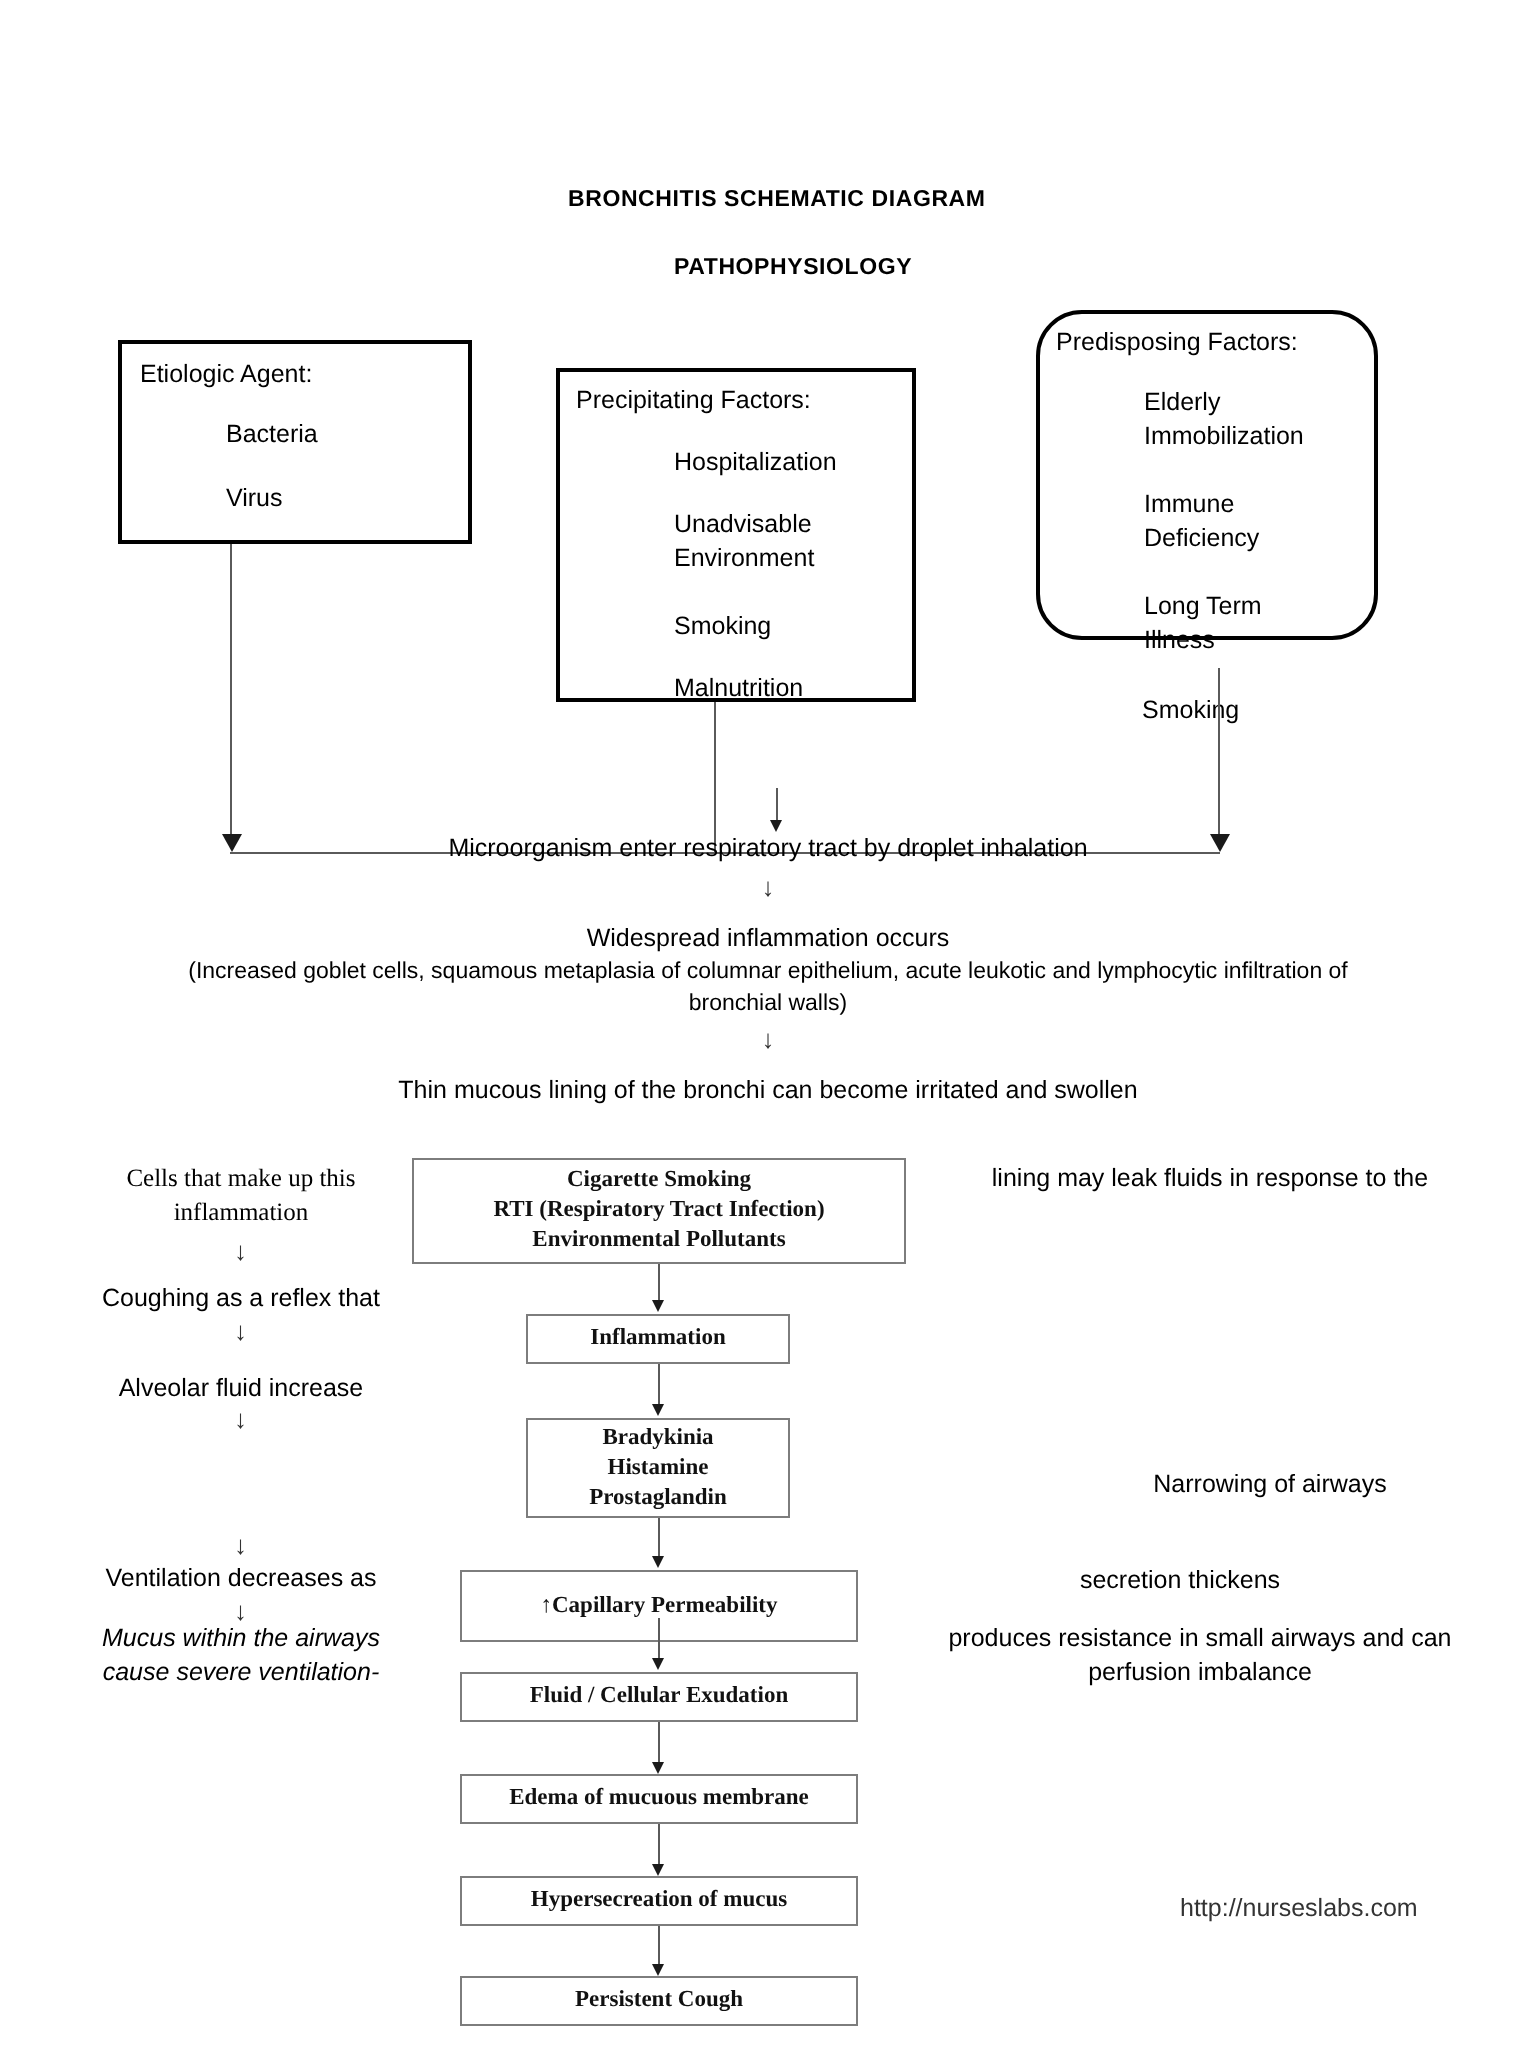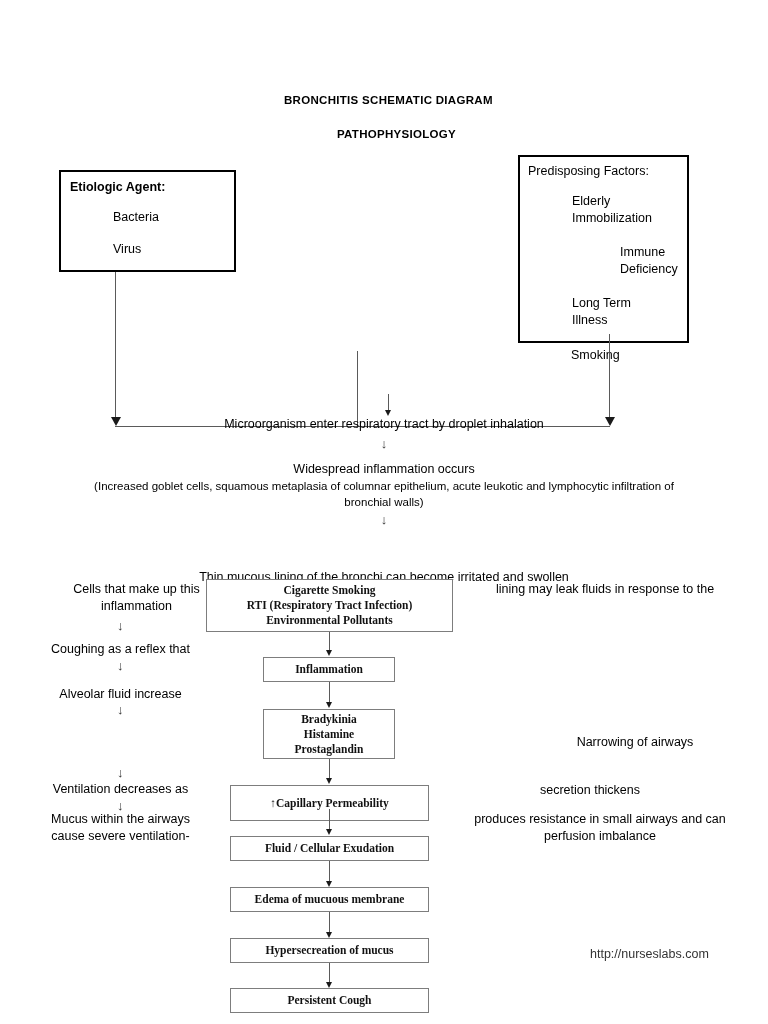--- a/index.html
+++ b/index.html
@@ -44,31 +44,39 @@
 </head>
 <body>
 
 <div class="page">
 
 
   <div class="title" id="t1">BRONCHITIS SCHEMATIC DIAGRAM</div>
   <div class="title" id="t2">PATHOPHYSIOLOGY</div>
 
   <div class="hbox" style="left:59px;top:170px;width:177px;height:102px;">
-    <div class="hd" style="left:9px;top:8px;font-weight:bold;">Etiologic Agent:</div>
+    <div class="hd" style="left:9px;top:8px;">Etiologic Agent:</div>
     <div class="it" style="left:52px;top:37px;">Bacteria</div>
     <div class="it" style="left:52px;top:69px;">Virus</div>
   </div>
 
+  <div class="hbox" style="left:278px;top:184px;width:180px;height:167px;">
+    <div class="hd" style="left:8px;top:7px;">Precipitating Factors:</div>
+    <div class="it" style="left:57px;top:37px;">Hospitalization</div>
+    <div class="it" style="left:57px;top:68px;">Unadvisable
+Environment</div>
+    <div class="it" style="left:57px;top:119px;">Smoking</div>
+    <div class="it" style="left:57px;top:150px;">Malnutrition</div>
+  </div>
 
-  <div class="hbox" style="left:518px;top:155px;width:171px;height:188px;">
+  <div class="hbox" style="left:518px;top:155px;width:171px;height:165px;border-radius:23px;">
     <div class="hd" style="left:8px;top:7px;">Predisposing Factors:</div>
     <div class="it" style="left:52px;top:36px;">Elderly
 Immobilization</div>
-    <div class="it" style="left:52px;top:87px;margin-left:48px;">Immune
+    <div class="it" style="left:52px;top:87px;">Immune
 Deficiency</div>
     <div class="it" style="left:52px;top:138px;">Long Term
 Illness</div>
   </div>
   <div class="txt" style="left:571px;top:347px;">Smoking</div>
 
   <div class="vl" style="left:115px;top:272px;height:148px;"></div>
   <div class="ahead" style="left:111px;top:417px;"></div>
 
   <div class="vl" style="left:357px;top:351px;height:76px;"></div>
@@ -81,33 +89,33 @@
 
   <div class="hl" style="left:115px;top:426px;width:495px;"></div>
 
   <div class="txt ctr" style="left:0px;top:416px;width:768px;">Microorganism enter respiratory tract by droplet inhalation</div>
   <div class="uarrow ctr" style="left:0px;top:437px;width:768px;text-align:center;">↓</div>
 
   <div class="txt ctr" style="left:0px;top:461px;width:768px;">Widespread inflammation occurs</div>
   <div class="txt ctr" style="left:0px;top:478px;width:768px;font-size:11.5px;">(Increased goblet cells, squamous metaplasia of columnar epithelium, acute leukotic and lymphocytic infiltration of</div>
   <div class="txt ctr" style="left:0px;top:494px;width:768px;font-size:11.5px;">bronchial walls)</div>
   <div class="uarrow ctr" style="left:0px;top:513px;width:768px;text-align:center;">↓</div>
-  <div class="txt ctr" style="left:0px;top:537px;width:768px;margin-top:32px;">Thin mucous lining of the bronchi can become irritated and swollen</div>
+  <div class="txt ctr" style="left:0px;top:537px;width:768px;">Thin mucous lining of the bronchi can become irritated and swollen</div>
 
-  <div class="txt ctr" style="left:44px;top:581px;width:185px;">Cells that make up this
+  <div class="txt ctr" style="left:28px;top:581px;width:185px;font-family:Liberation Serif, serif;">Cells that make up this
 inflammation</div>
   <div class="uarrow" style="left:117px;top:619px;">↓</div>
   <div class="txt ctr" style="left:28px;top:641px;width:185px;">Coughing as a reflex that</div>
   <div class="uarrow" style="left:117px;top:659px;">↓</div>
   <div class="txt ctr" style="left:28px;top:686px;width:185px;">Alveolar fluid increase</div>
   <div class="uarrow" style="left:117px;top:703px;">↓</div>
   <div class="uarrow" style="left:117px;top:766px;">↓</div>
   <div class="txt ctr" style="left:28px;top:781px;width:185px;">Ventilation decreases as</div>
   <div class="uarrow" style="left:117px;top:799px;">↓</div>
-  <div class="txt ctr" style="left:28px;top:811px;width:185px;">Mucus within the airways
+  <div class="txt ctr" style="left:28px;top:811px;width:185px;font-style:italic;">Mucus within the airways
 cause severe ventilation-</div>
 
   <div class="txt ctr" style="left:455px;top:581px;width:300px;">lining may leak fluids in response to the</div>
   <div class="txt ctr" style="left:515px;top:734px;width:240px;">Narrowing of airways</div>
   <div class="txt ctr" style="left:470px;top:782px;width:240px;">secretion thickens</div>
   <div class="txt ctr" style="left:450px;top:811px;width:300px;">produces resistance in small airways and can
 perfusion imbalance</div>
 
   <div class="sbox" style="left:206px;top:579px;width:247px;height:53px;">
     <span>Cigarette Smoking

